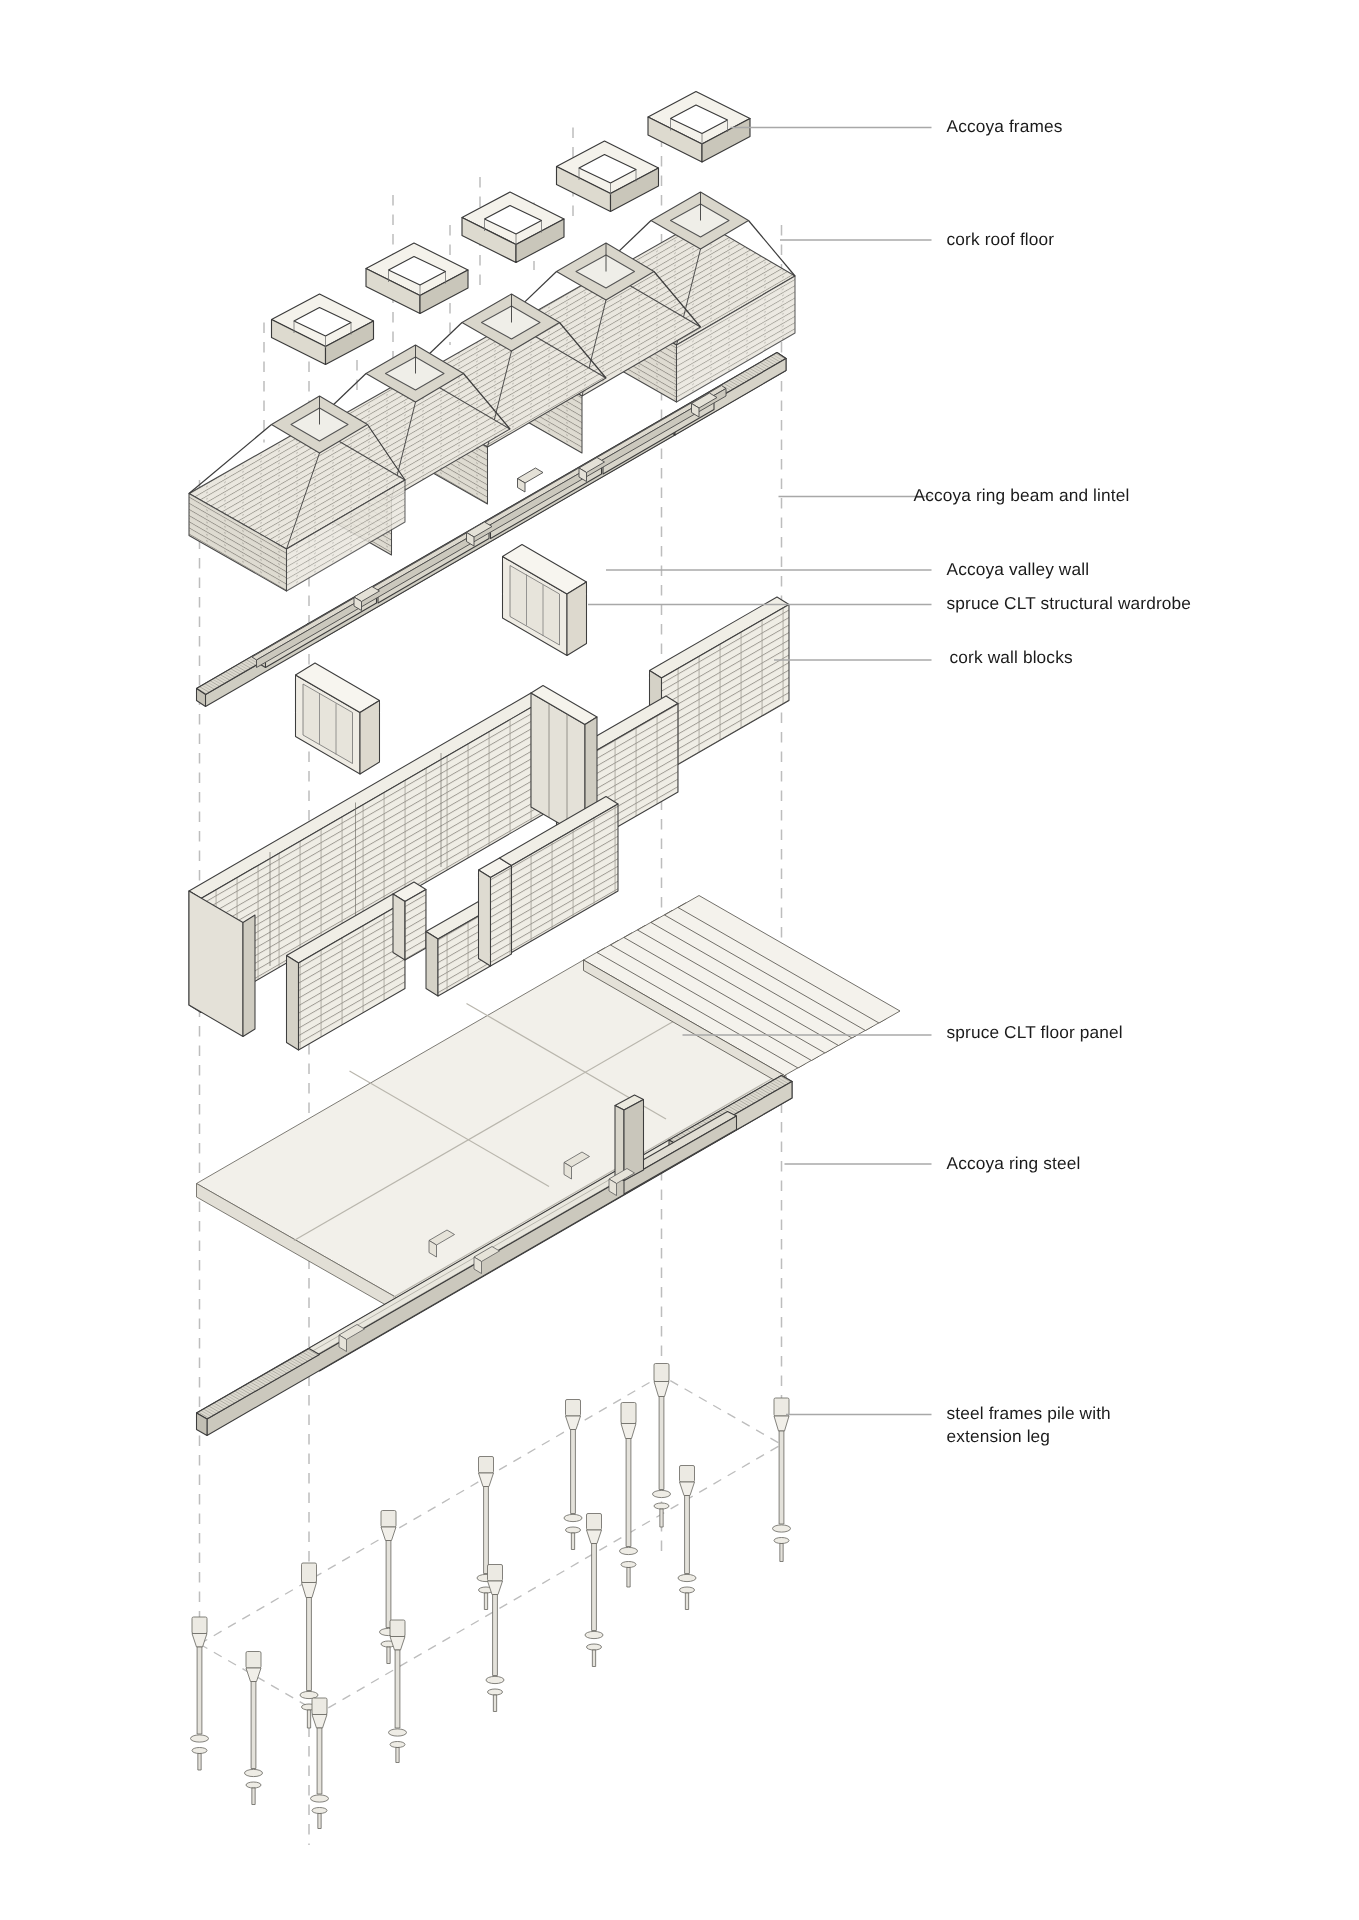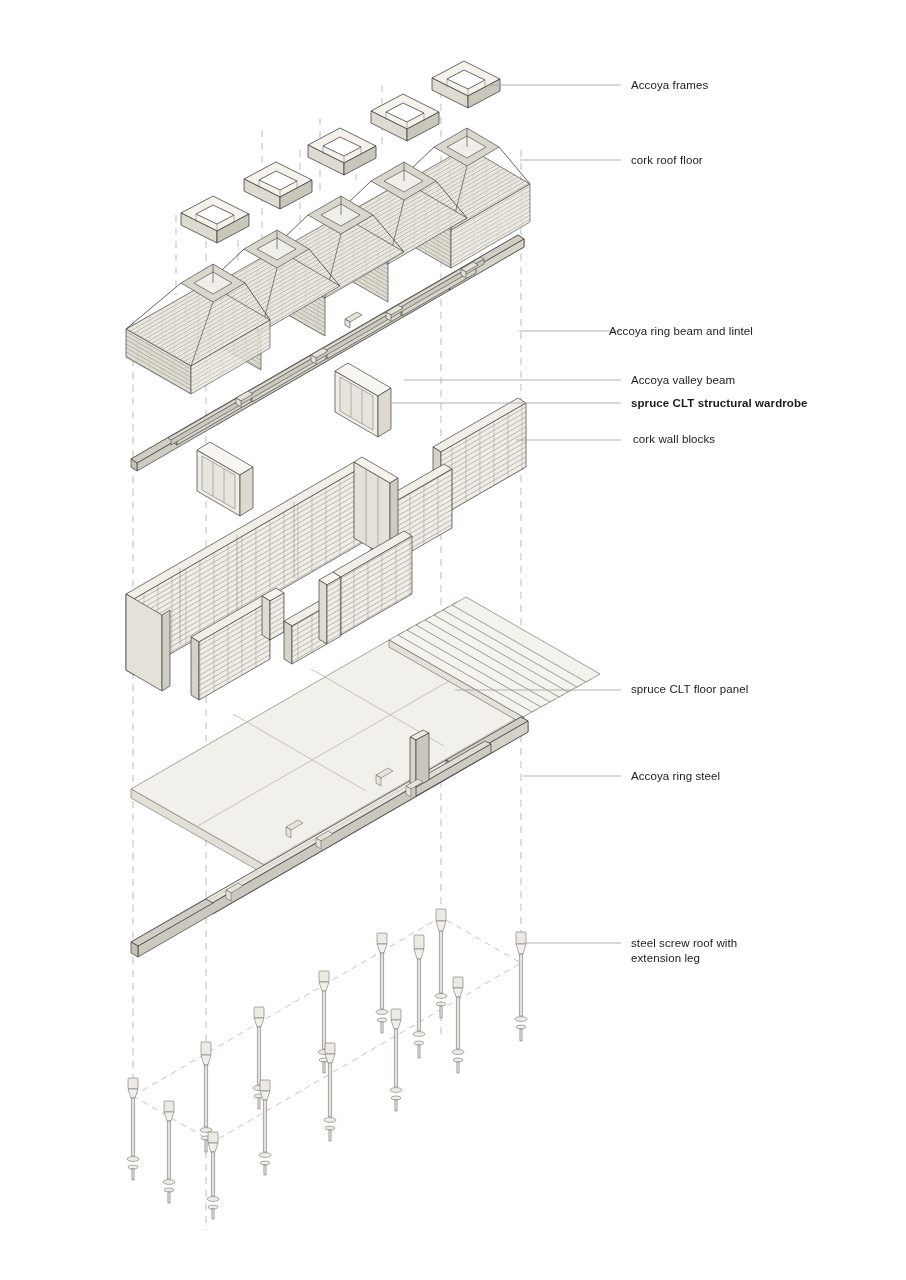--- a/index.html
+++ b/index.html
@@ -556,21 +556,21 @@
       <line x1="516" y1="440" x2="621" y2="440"></line>
       <line x1="455" y1="690" x2="621" y2="690"></line>
       <line x1="523" y1="776" x2="621" y2="776"></line>
       <line x1="524" y1="943" x2="621" y2="943"></line>
     </g>
   </svg>
 
   <div class="lbl" style="left:631px;top:78px;">Accoya frames</div>
   <div class="lbl" style="left:631px;top:153px;">cork roof floor</div>
   <div class="lbl" style="left:609px;top:324px;">Accoya ring beam and lintel</div>
-  <div class="lbl" style="left:631px;top:373px;">Accoya valley beam</div>
-  <div class="lbl" style="left:631px;top:396px;font-weight:bold;">spruce CLT structural wardrobe</div>
+  <div class="lbl" style="left:631px;top:373px;">Accoya valley wall</div>
+  <div class="lbl" style="left:631px;top:396px;">spruce CLT structural wardrobe</div>
   <div class="lbl" style="left:633px;top:432px;">cork wall blocks</div>
   <div class="lbl" style="left:631px;top:682px;">spruce CLT floor panel</div>
   <div class="lbl" style="left:631px;top:769px;">Accoya ring steel</div>
-  <div class="lbl" style="left:631px;top:936px;">steel screw roof with
+  <div class="lbl" style="left:631px;top:936px;">steel frames pile with
 extension leg</div>
 
 </div>
 
 </body></html>

